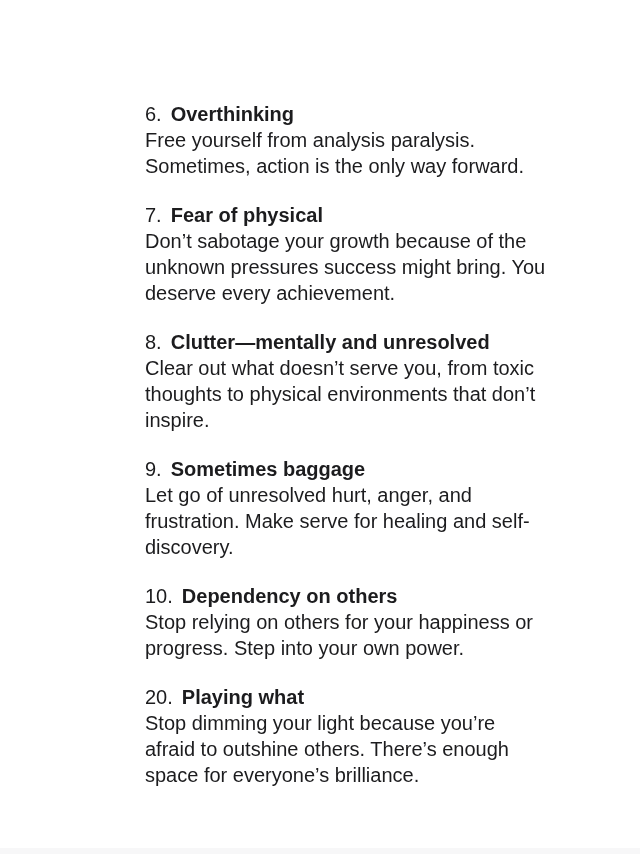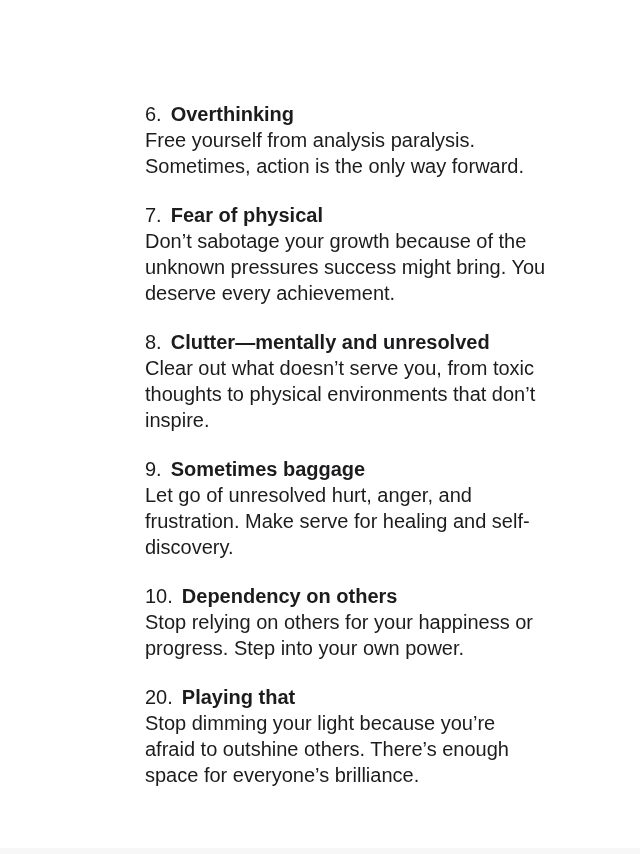--- a/index.html
+++ b/index.html
@@ -94,21 +94,21 @@
   <section class="item">
     <div class="item-heading">
       <span class="item-number">10.</span><span class="item-title">Dependency on others</span>
     </div>
     <p class="item-body">Stop relying on others for your happiness or
 progress. Step into your own power.</p>
   </section>
 
   <section class="item">
     <div class="item-heading">
-      <span class="item-number">20.</span><span class="item-title">Playing that</span>
+      <span class="item-number">20.</span><span class="item-title">Playing what</span>
     </div>
     <p class="item-body">Stop dimming your light because you’re
 afraid to outshine others. There’s enough
 space for everyone’s brilliance.</p>
   </section>
 
 </div>
 
 <div class="bottom-edge-shade"></div>
 

